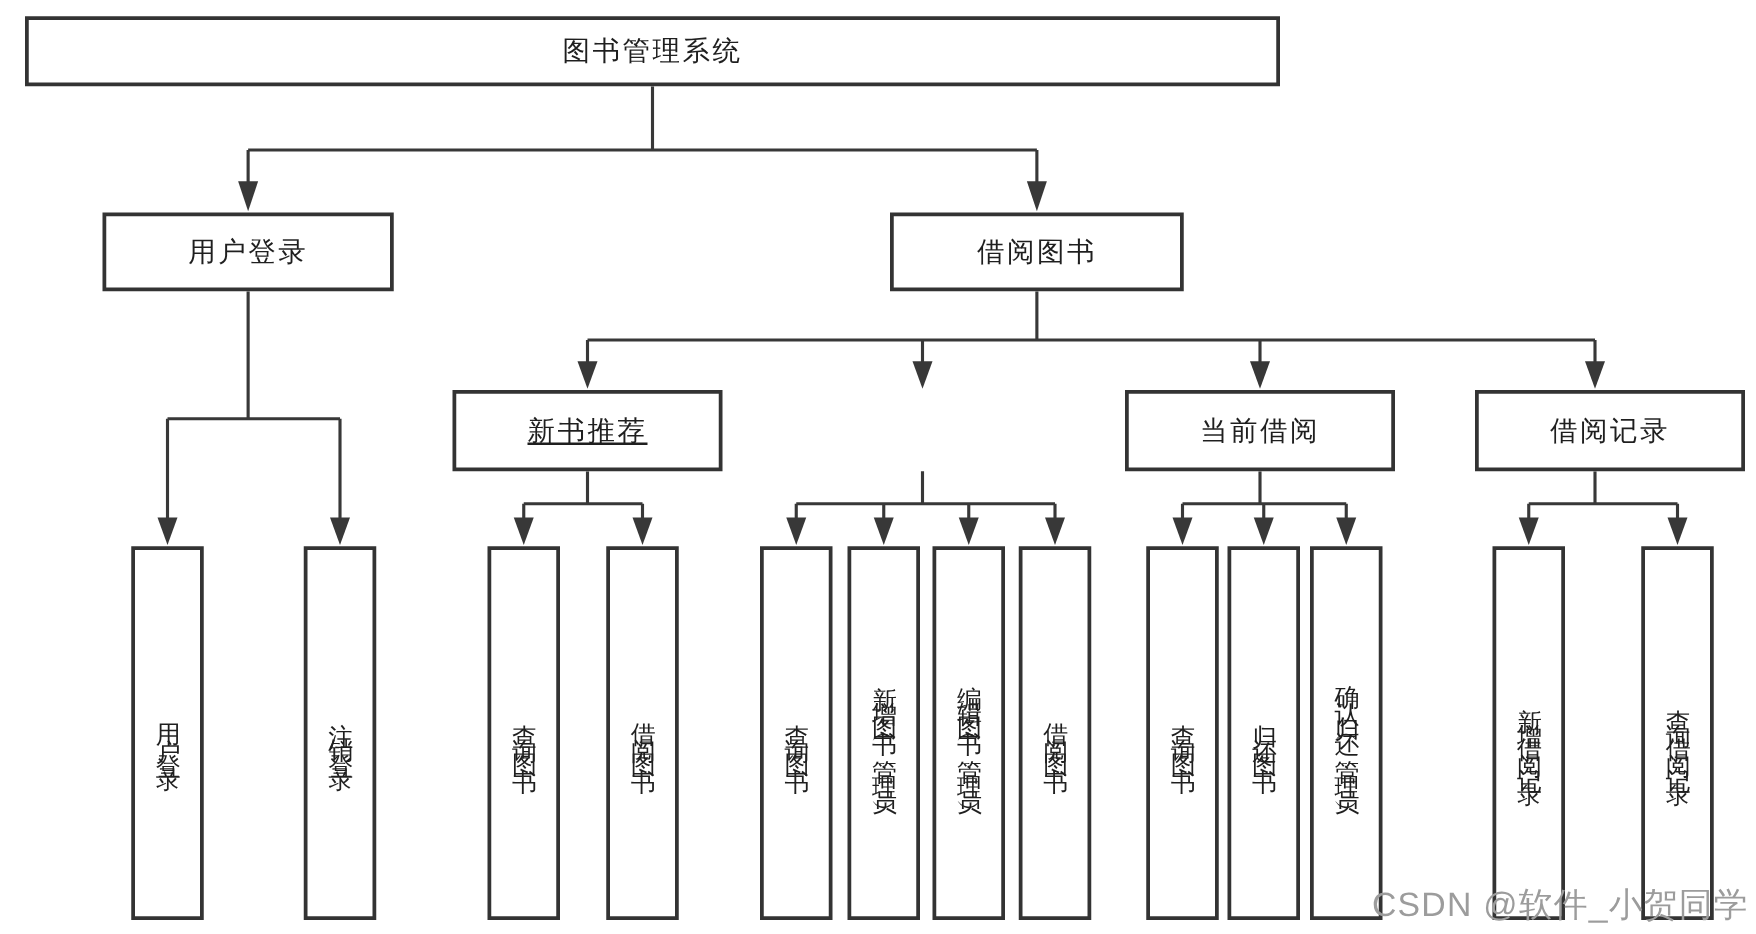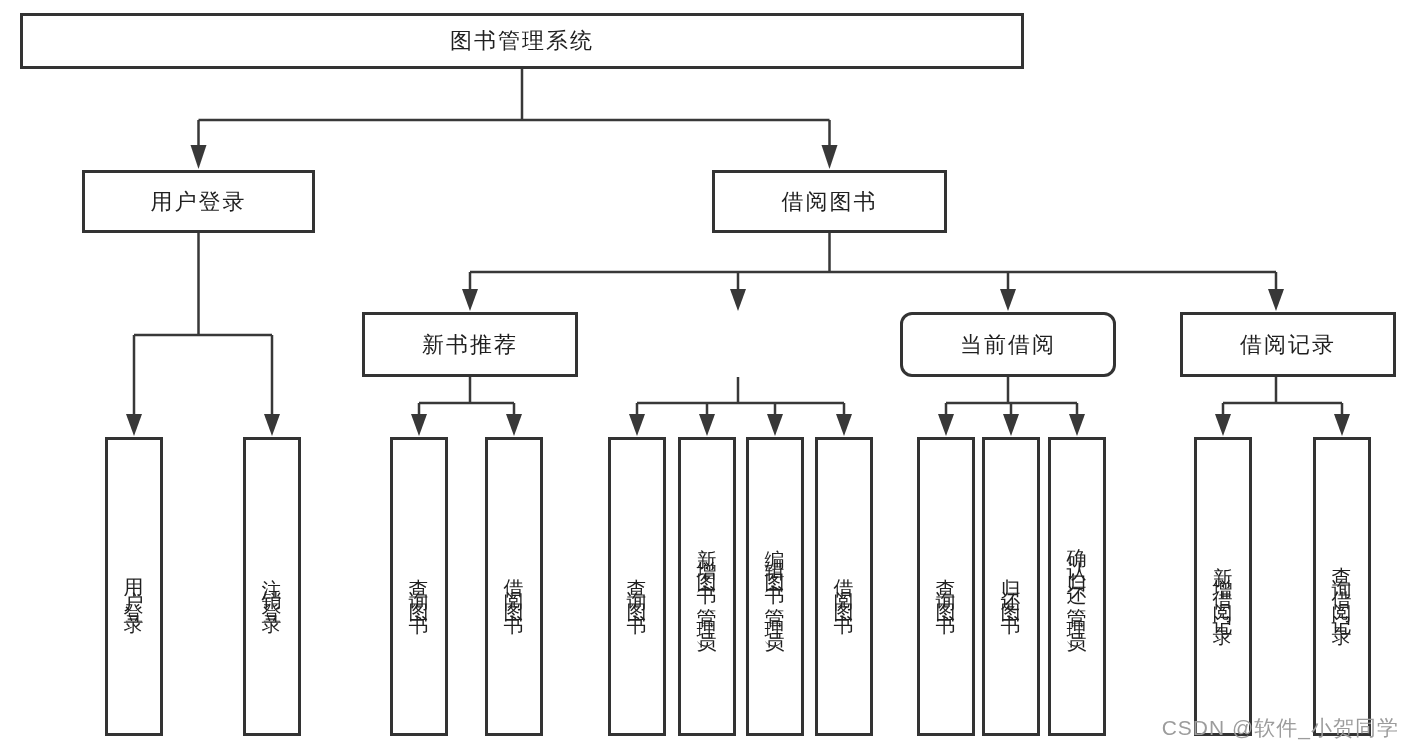--- a/index.html
+++ b/index.html
@@ -29,36 +29,36 @@
     line-height:1;
   }
   
   .b-root{left:20px;top:13px;width:1004px;height:56px;}
   
   .b-l2{top:170px;height:63px;}
   .b-user-login{left:82px;width:233px;}
   .b-book-mgmt{left:712px;width:235px;}
   
   .b-l3{top:312px;height:65px;width:216px;}
-  .b-recommend{left:362px;}
+  .b-recommend{left:362px;text-decoration:underline;}
   .b-borrow{left:630px;}
-  .b-current{left:900px;border-radius:12px;}
+  .b-current{left:900px;}
   .b-records{left:1180px;}
   
   .leaf{top:437px;height:299px;width:58px;}
   .lf0{left:105px;} .lf1{left:243px;}
   .lf2{left:390px;} .lf3{left:485px;}
   .lf4{left:608px;} .lf5{left:678px;} .lf6{left:746px;} .lf7{left:815px;}
   .lf8{left:917px;} .lf9{left:982px;} .lf10{left:1048px;}
   .lf11{left:1194px;} .lf12{left:1313px;}
   .watermark{
     position:absolute;
     right:6px;
     bottom:5px;
-    font-size:21px;
+    font-size:27px;
     color:#9c9c9c;
     letter-spacing:1px;
     white-space:nowrap;
   }
 </style>
 </head>
 <body>
 
 <div id="stage">
 

